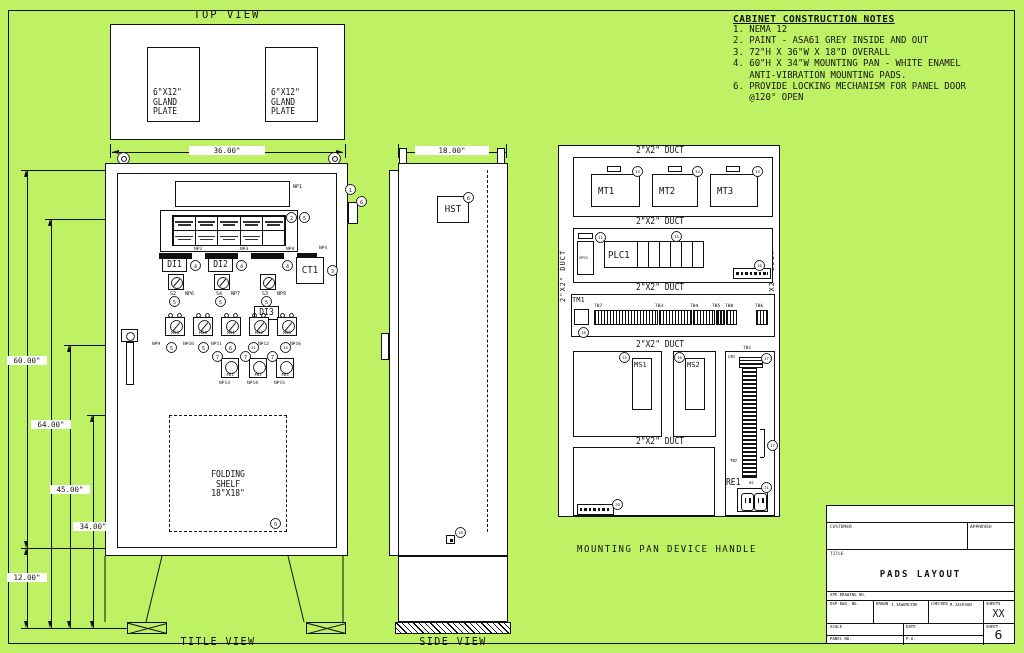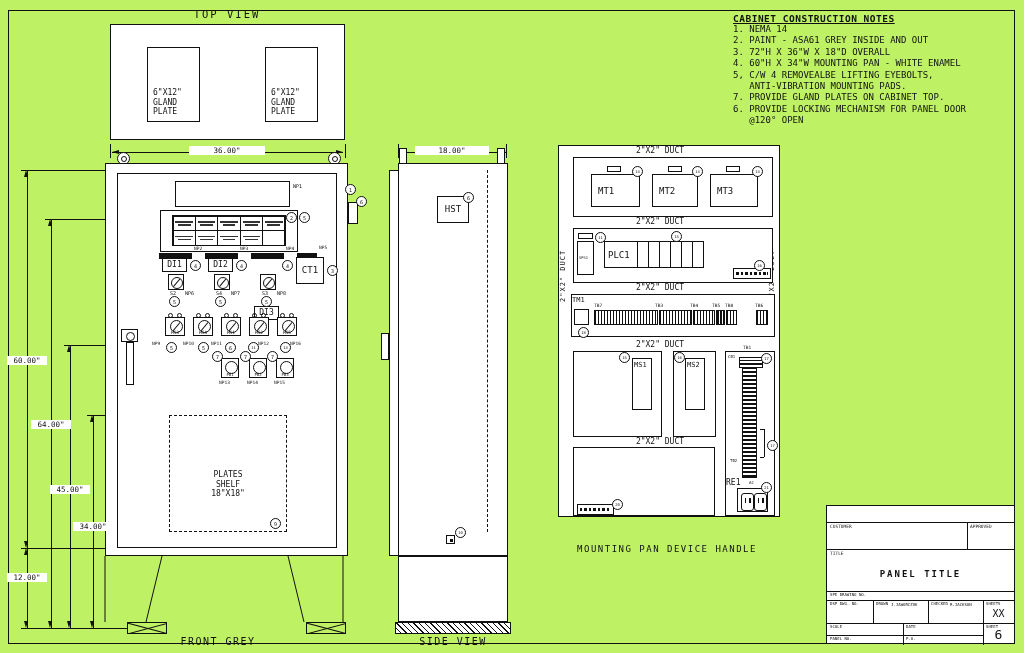--- a/index.html
+++ b/index.html
@@ -230,32 +230,32 @@
   <div class="l f4" style="left:247px;top:380px;">NP14</div>
   <div class="l f4" style="left:274px;top:380px;">NP15</div>
 
   <div class="b" style="left:121px;top:329px;width:17px;height:13px;">
     <div class="ring" style="left:4px;top:2px;width:7px;height:7px;border-width:1px;"></div>
     </div>
   <div class="b" style="left:126px;top:342px;width:8px;height:43px;"></div>
 
   <div class="nb" style="left:169px;top:415px;width:118px;height:117px;border:1.3px dashed #111;"></div>
   <div class="l f8 ctr" style="left:169px;top:452px;width:118px;">
-    <div>PLATES</div><div>SHELF</div><div>18"X18"</div>
+    <div>FOLDING</div><div>SHELF</div><div>18"X18"</div>
   </div>
 
   <svg class="nb" style="left:100px;top:556px;" width="250" height="70">
     <line x1="5" y1="0" x2="5" y2="66" stroke="#111" stroke-width="1"></line>
     <line x1="62" y1="0" x2="46" y2="66" stroke="#111" stroke-width="1"></line>
     <line x1="188" y1="0" x2="204" y2="66" stroke="#111" stroke-width="1"></line>
     <line x1="243" y1="0" x2="243" y2="66" stroke="#111" stroke-width="1"></line>
   </svg>
   <div class="xfoot" style="left:127px;top:622px;width:40px;height:12px;"></div>
   <div class="xfoot" style="left:306px;top:622px;width:40px;height:12px;"></div>
-  <div class="l f10 ctr" style="left:153px;top:636px;width:130px;">FRONT GREY</div>
+  <div class="l f10 ctr" style="left:153px;top:636px;width:130px;">TITLE VIEW</div>
 
   <div class="vl" style="left:398px;top:144px;height:14px;"></div>
   <div class="vl" style="left:506px;top:144px;height:14px;"></div>
   <div class="hl" style="left:399px;top:152px;width:107px;"></div>
   <div class="arr al" style="left:399px;top:150px;"></div>
   <div class="arr ar" style="left:499px;top:150px;"></div>
   <div class="dimlbl" style="left:415px;top:146px;width:74px;">18.00"</div>
   <div class="b" style="left:399px;top:148px;width:8px;height:18px;"></div>
   <div class="b" style="left:497px;top:148px;width:8px;height:18px;"></div>
   <div class="b" style="left:398px;top:163px;width:110px;height:393px;"></div>
@@ -346,47 +346,45 @@
     <div class="outlet" style="left:16px;top:3.5px;"></div>
   </div>
 
   <div class="b" style="left:573px;top:447px;width:142px;height:69px;"></div>
   <div class="conn" style="left:577px;top:504px;width:35px;height:9px;"></div>
 
   <div class="l f9 ctr" style="left:567px;top:544px;width:200px;letter-spacing:1.5px;">MOUNTING PAN DEVICE HANDLE</div>
 
   <div class="notes">
     <div class="hd">CABINET CONSTRUCTION NOTES</div>
-    <div class="nline">1. NEMA 14</div>
+    <div class="nline">1. NEMA 12</div>
     <div class="nline">2. PAINT - ASA61 GREY INSIDE AND OUT</div>
     <div class="nline">3. 72"H X 36"W X 18"D OVERALL</div>
     <div class="nline">4. 60"H X 34"W MOUNTING PAN - WHITE ENAMEL</div>
-    <div class="nline">5, C/W 4 REMOVEALBE LIFTING EYEBOLTS,</div>
     <div class="nline">   ANTI-VIBRATION MOUNTING PADS.</div>
-    <div class="nline">7. PROVIDE GLAND PLATES ON CABINET TOP.</div>
     <div class="nline">6. PROVIDE LOCKING MECHANISM FOR PANEL DOOR</div>
     <div class="nline">   @120° OPEN</div>
   </div>
 
   <div class="tb">
     <div class="hl" style="left:0;top:16px;width:187px;"></div>
     <div class="hl" style="left:0;top:43px;width:187px;"></div>
     <div class="hl" style="left:0;top:85px;width:187px;"></div>
     <div class="hl" style="left:0;top:94px;width:187px;"></div>
     <div class="hl" style="left:0;top:117px;width:187px;"></div>
     <div class="hl" style="left:0;top:129px;width:156px;"></div>
     <div class="vl" style="left:140px;top:16px;height:27px;"></div>
     <div class="vl" style="left:46px;top:94px;height:23px;"></div>
     <div class="vl" style="left:101px;top:94px;height:23px;"></div>
     <div class="vl" style="left:156px;top:94px;height:45px;"></div>
     <div class="vl" style="left:76px;top:117px;height:22px;"></div>
     <div class="l f4" style="left:3px;top:18px;">CUSTOMER</div>
     <div class="l f4" style="left:143px;top:18px;">APPROVED</div>
     <div class="l f4" style="left:3px;top:45px;">TITLE</div>
-    <div class="l ctr" style="left:0;top:63px;width:187px;font-size:9px;font-weight:bold;letter-spacing:2px;">PANEL TITLE</div>
+    <div class="l ctr" style="left:0;top:63px;width:187px;font-size:9px;font-weight:bold;letter-spacing:2px;">PADS LAYOUT</div>
     <div class="l f38" style="left:3px;top:87px;">SPE DRAWING NO.</div>
     <div class="l f38" style="left:3px;top:96px;">DSP DWG. NO.</div>
     <div class="l f38" style="left:49px;top:96px;">DRAWN</div>
     <div class="l f38" style="left:64px;top:97px;">J.JAWORCZUK</div>
     <div class="l f38" style="left:104px;top:96px;">CHECKED</div>
     <div class="l f38" style="left:123px;top:97px;">R.JACKSON</div>
     <div class="l f38" style="left:159px;top:96px;">SHEETS</div>
     <div class="l ctr" style="left:156px;top:102px;width:31px;font-size:10px;">XX</div>
     <div class="l f38" style="left:3px;top:119px;">SCALE</div>
     <div class="l f38" style="left:79px;top:119px;">DATE</div>

